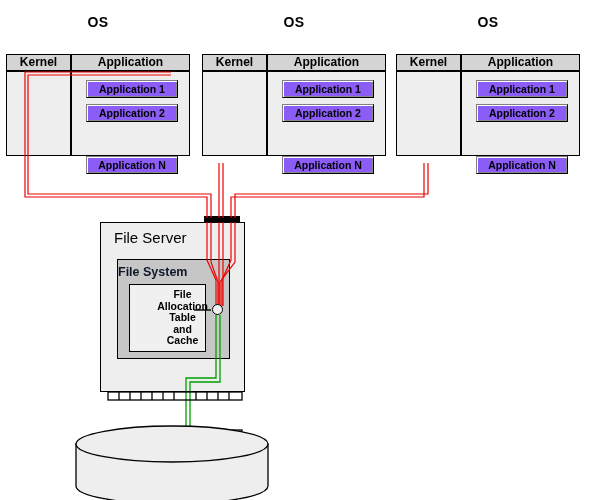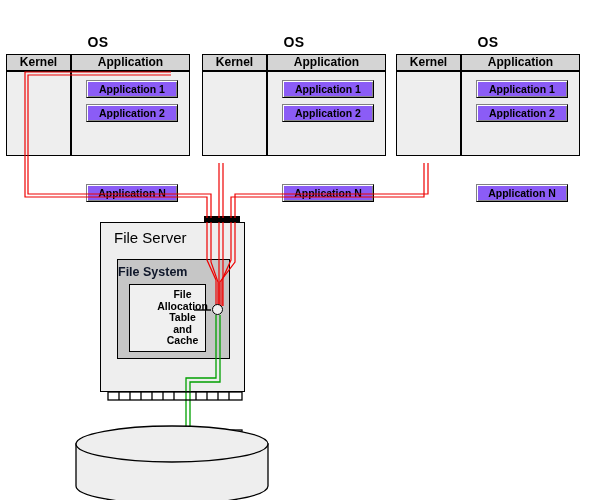--- a/index.html
+++ b/index.html
@@ -21,21 +21,20 @@
   .os-group { position: absolute; }
   .os-title {
     position: absolute;
     top: 0;
     width: 100%;
     text-align: center;
     font-size: 14px;
     font-weight: bold;
     color: #000000;
     letter-spacing: 0.5px;
-    margin-top: 20px;
   }
   .os-box {
     position: absolute;
     top: 40px;
     left: 0;
     width: 100%;
     height: 102px;
     border: 1px solid #000000;
     background: #eeeeee;
     box-sizing: border-box;
@@ -99,21 +98,21 @@
     box-sizing: border-box;
     text-align: center;
     font-size: 10.5px;
     font-weight: bold;
     line-height: 16px;
     color: #000000;
     white-space: nowrap;
   }
   .app1 { top: 8px; }
   .app2 { top: 32px; }
-  .appn { top: 84px; margin-top: 28px; }
+  .appn { top: 84px; }
 
   
   #file-server {
     position: absolute;
     left: 100px;
     top: 222px;
     width: 145px;
     height: 170px;
     border: 1px solid #000000;
     background: #eeeeee;

